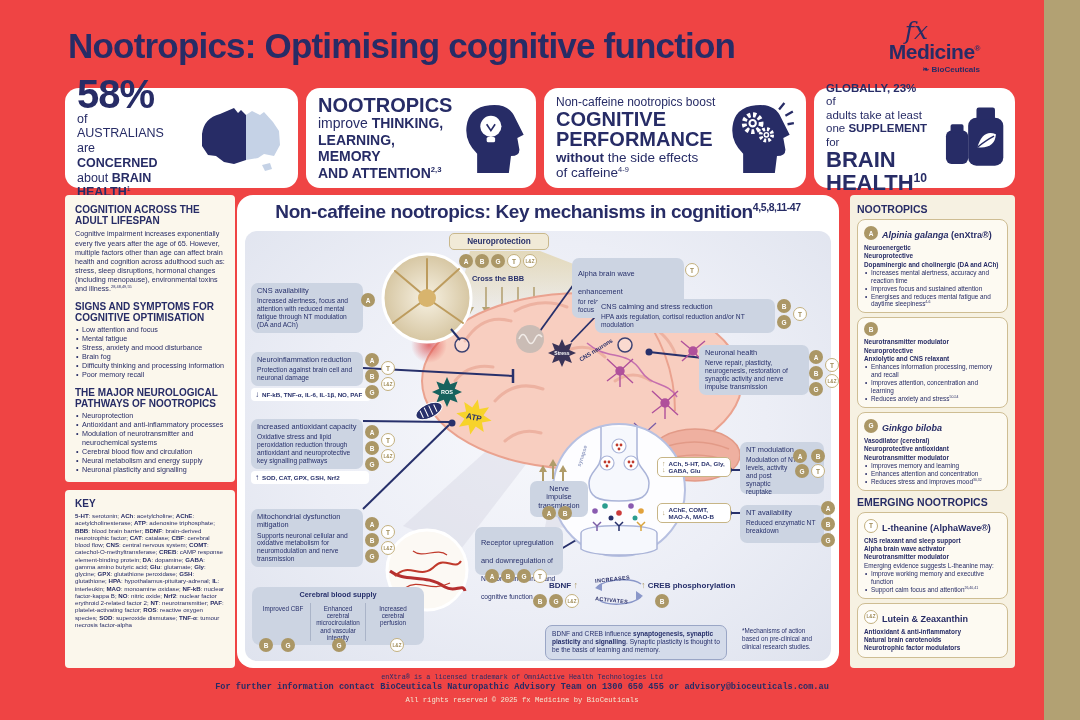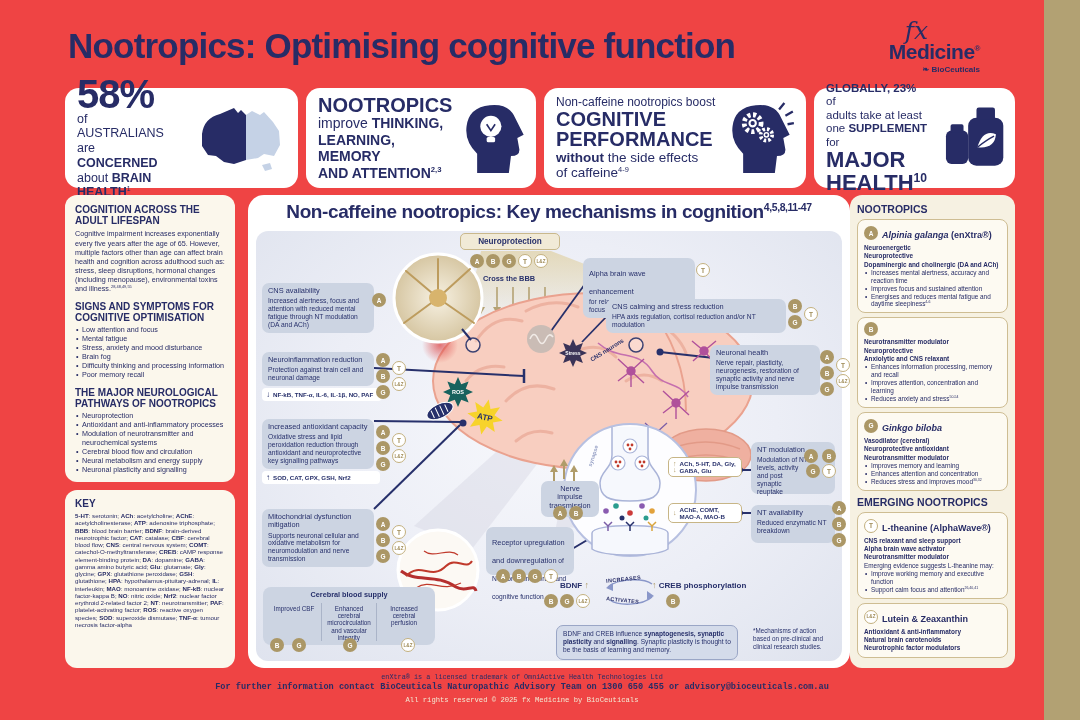--- a/index.html
+++ b/index.html
@@ -16,31 +16,31 @@
   
   .stat{position:absolute;top:88px;height:100px;background:#fff;border-radius:14px;box-sizing:border-box;
         padding:10px 12px;display:flex;align-items:center;gap:6px;}
   .stat .txt{flex:1;}
   .big{font-size:40px;font-weight:800;letter-spacing:-1px;line-height:.9;color:#272c66;}
   .s-line{font-size:12.5px;line-height:1.18;color:#272c66;}
   .s-big{font-size:20px;font-weight:800;line-height:1.02;color:#272c66;}
   .b{font-weight:800;}
   .sicon{flex:0 0 auto;}
   
-  .panel{position:absolute;border-radius:12px;box-sizing:border-box;}
+  .panel{position:absolute;border-radius:4px;box-sizing:border-box;}
   #leftcard1{left:65px;top:195px;width:170px;height:287px;background:#fbf7ec;padding:9px 10px;}
   #leftcard2{left:65px;top:490px;width:170px;height:178px;background:#fbf7ec;padding:8px 10px;overflow:hidden;}
   .lh{font-size:10px;font-weight:800;line-height:1.12;color:#272c66;margin:0 0 3px;}
   .lh.mt{margin-top:7px;}
   .lp{font-size:7.2px;line-height:1.27;color:#272c66;}
   .lbl{font-size:7.2px;line-height:1.24;color:#272c66;padding-left:7px;position:relative;}
   .lbl::before{content:"•";position:absolute;left:1px;}
   .keytext{font-size:6.15px;line-height:1.18;color:#272c66;}
   
-  #center{left:248px;top:195px;width:602px;height:473px;background:#fff;border-radius:16px;}
+  #center{left:237px;top:195px;width:602px;height:473px;background:#fff;border-radius:16px;}
   #ctitle{position:absolute;top:6px;left:0;width:100%;text-align:center;font-size:19px;font-weight:800;color:#272c66;letter-spacing:-.4px;z-index:3;}
   #diagbg{position:absolute;left:8px;top:36px;width:586px;height:430px;border-radius:12px;
           background:radial-gradient(ellipse at 50% 45%, #f7f8fc 0%, #eceef6 55%, #dfe3ee 100%);}
   
   .mbox{position:absolute;background:#ccd4e2;border-radius:7px;padding:4px 6px;color:#27306b;z-index:2;box-sizing:border-box;}
   .mbox .t{font-weight:400;font-size:7.4px;line-height:1.12;margin-bottom:2px;}
   .mbox .d{font-size:6.7px;line-height:1.17;}
   .mfoot{position:absolute;background:#fff;border-radius:4px;padding:2px 4px;font-size:6.2px;font-weight:700;
          color:#27306b;display:flex;gap:3px;align-items:center;z-index:2;}
   .chip{position:absolute;background:#fff;border:1px solid #c7b586;border-radius:5px;padding:2px 4px;display:flex;
@@ -158,21 +158,21 @@
       <circle cx="40" cy="32" r="2" stroke="#fff" stroke-width="1.5" fill="none"></circle>
       <path d="M52,8 L57,2 M58,14 L65,10 M60,22 L66,21" stroke="#272c66" stroke-width="2.2"></path>
     </svg>
   </div>
 
   <div class="stat" style="left:814px;width:201px;">
     <div class="txt">
       <div class="s-line" style="font-size:11.5px"><span class="b">GLOBALLY, 23%</span><span> of</span></div>
       <div class="s-line" style="font-size:11.5px">adults take at least</div>
       <div class="s-line" style="font-size:11.5px"><span>one </span><span class="b">SUPPLEMENT</span><span> for</span></div>
-      <div class="s-big" style="font-size:22px">MAJOR</div>
+      <div class="s-big" style="font-size:22px">BRAIN</div>
       <div class="s-big" style="font-size:22px"><span>HEALTH</span><sup>10</sup></div>
     </div>
     <svg class="sicon" width="74" height="74" viewBox="0 0 80 76">
       <rect x="14" y="30" width="24" height="36" rx="6" fill="#272c66"></rect>
       <rect x="19" y="23" width="14" height="9" rx="2" fill="#272c66"></rect>
       <rect x="38" y="16" width="38" height="52" rx="9" fill="#272c66"></rect>
       <rect x="47" y="5" width="20" height="13" rx="2.5" fill="#272c66"></rect>
       <path d="M48,48 Q54,28 68,34 Q67,50 48,48 Z" fill="#fff"></path>
       <path d="M48,48 Q58,40 66,36" stroke="#272c66" stroke-width="1.6" fill="none"></path>
     </svg>

